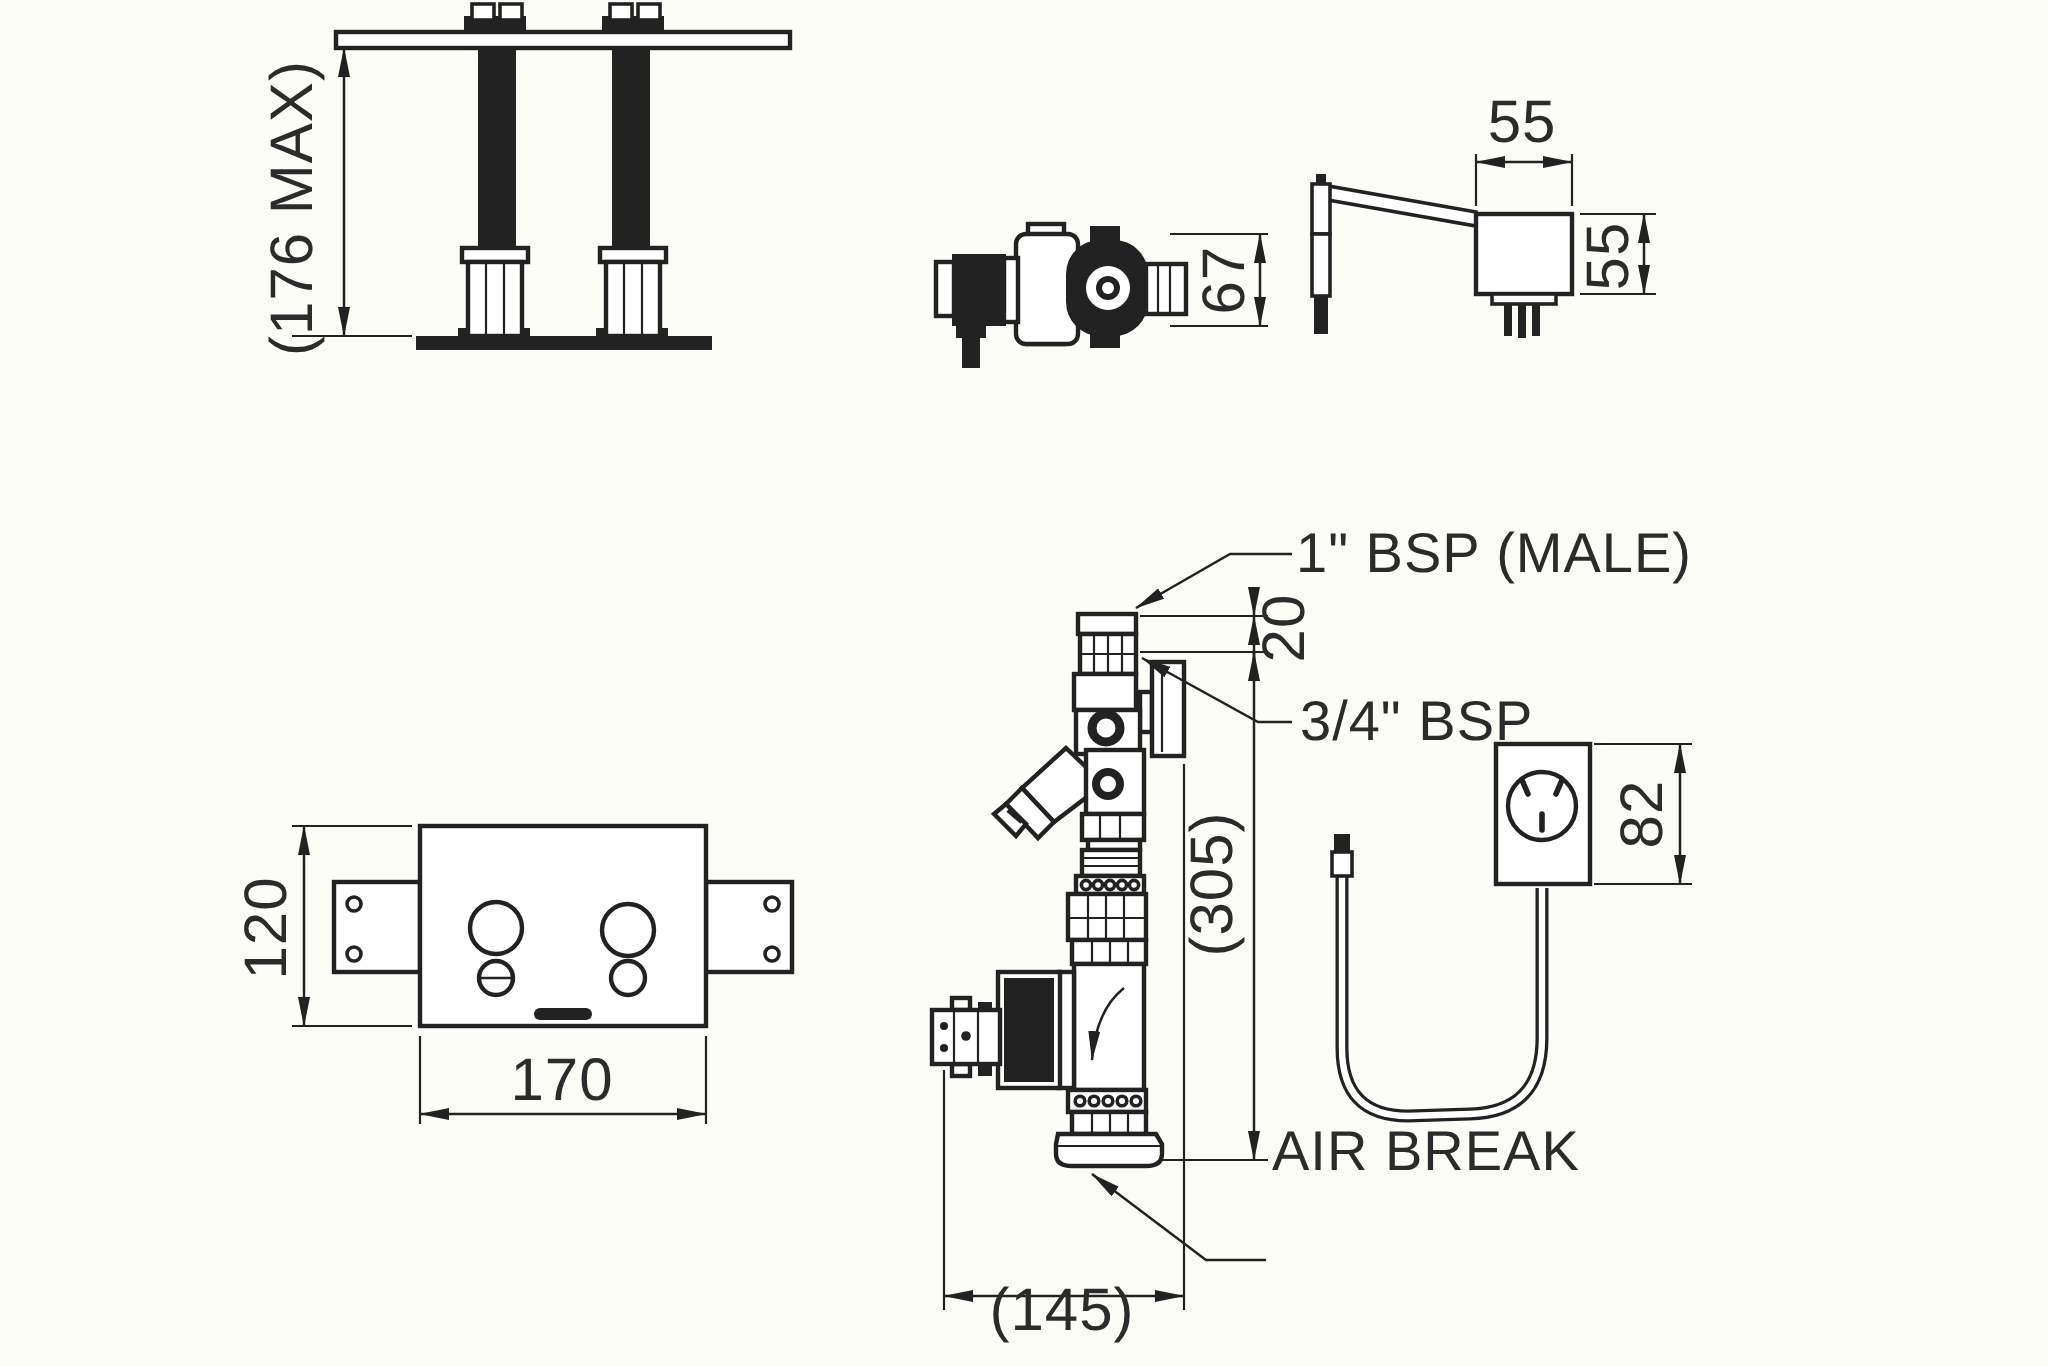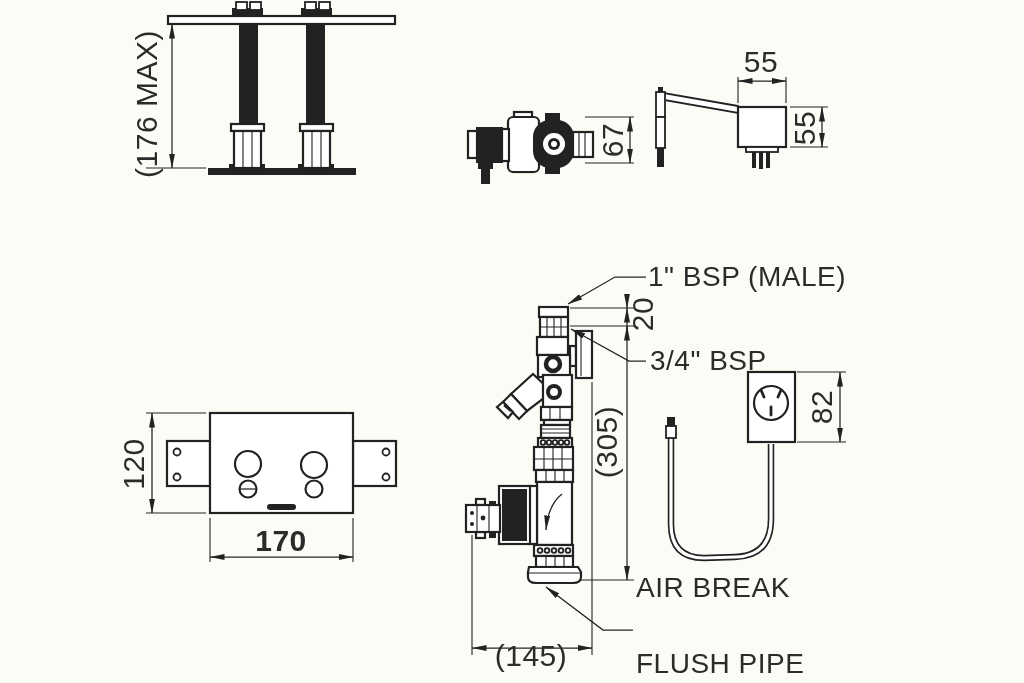--- a/index.html
+++ b/index.html
@@ -241,23 +241,22 @@
     <path class="t" d="M797,372 H846 M797,442 H846"></path>
     <line class="d" x1="840" y1="372" x2="840" y2="442" marker-start="url(#arw)" marker-end="url(#arw)"></line>
   </g>
 </svg>
 
 <div class="lbl rot" style="left:147px;top:104px;">(176 MAX)</div>
 <div class="lbl rot" style="left:613px;top:140px;">67</div>
 <div class="lbl" style="left:761px;top:62px;">55</div>
 <div class="lbl rot" style="left:805px;top:128px;">55</div>
 <div class="lbl rot" style="left:134px;top:464px;">120</div>
-<div class="lbl" style="left:281px;top:541px;font-weight:bold;">170</div>
+<div class="lbl" style="left:281px;top:541px;">170</div>
 <div class="lbl left small" style="left:648px;top:277px;">1" BSP (MALE)</div>
 <div class="lbl rot" style="left:643px;top:314px;">20</div>
 <div class="lbl left small" style="left:650px;top:361px;">3/4" BSP</div>
 <div class="lbl rot" style="left:607px;top:442px;">(305)</div>
 <div class="lbl rot" style="left:822px;top:407px;">82</div>
 <div class="lbl" style="left:531px;top:656px;">(145)</div>
-<div class="lbl left small" style="left:636px;top:588px;">AIR BREAK</div>
-<div class="lbl left small" style="left:636px;top:664px;">FLUSH PIPE</div>
+<div class="lbl left small" style="left:636px;top:576px;">AIR BREAK</div>
 
 </div>
 
 </body></html>

